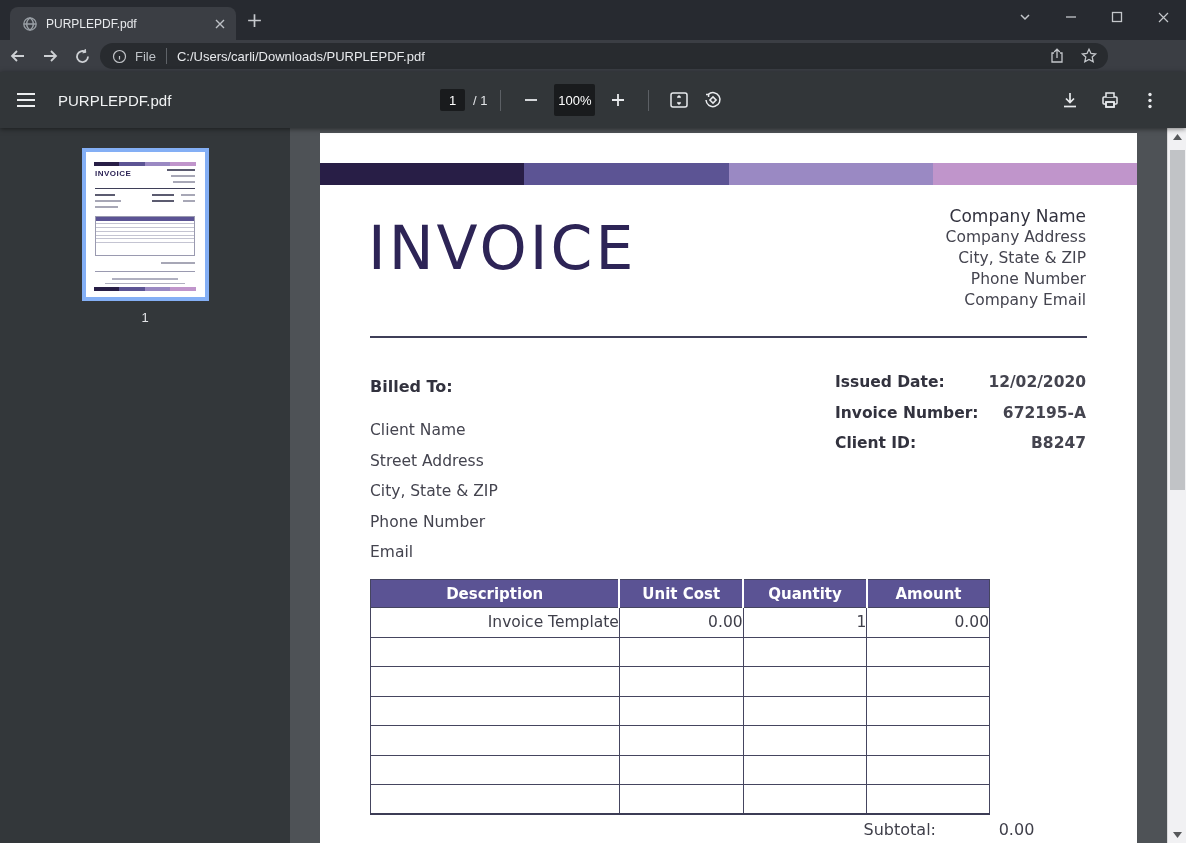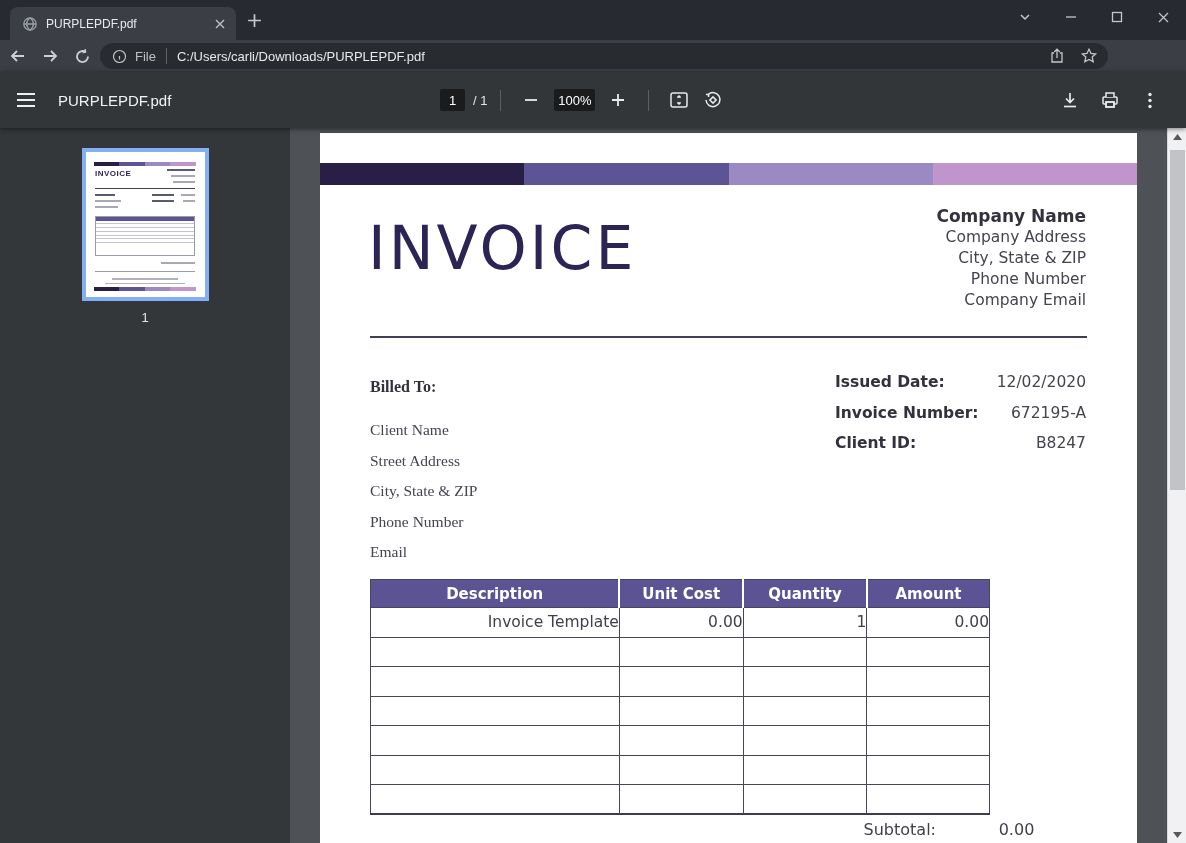--- a/index.html
+++ b/index.html
@@ -41,21 +41,21 @@
             box-shadow:0 1px 5px rgba(0,0,0,.5); z-index:5; display:flex; align-items:center; }
   .hamburger { width:24px; height:24px; margin-left:14px; color:#eceef0; }
   .pdf-title { color:#f1f3f4; font-size:15px; margin-left:20px; }
   .pdf-center { position:absolute; left:440px; top:0; height:56px; display:flex; align-items:center; }
   .page-input { width:25px; height:22px; background:#191b1d; border:none; color:#fff; font-size:13px;
                 text-align:center; font-family:"Liberation Sans",sans-serif; border-radius:2px; }
   .page-total { color:#e3e5e8; font-size:13px; margin-left:8px; }
   .tool-sep { width:1px; height:21px; background:#5c6065; margin:0 13px; }
   .tool-btn { width:24px; height:24px; color:#e8eaed; display:flex; align-items:center;
               justify-content:center; margin:0 5px; }
-  .zoom-box { width:41px; height:22px; background:#191b1d; color:#fff; font-size:13px; border-radius:2px;
+  .zoom-box { width:41px; height:32px; background:#191b1d; color:#fff; font-size:13px; border-radius:2px;
               display:flex; align-items:center; justify-content:center; margin:0 6px; }
   .pdf-right { position:absolute; right:16px; top:0; height:56px; display:flex; align-items:center; }
   .pdf-right .tool-btn { margin:0 8px; }
 
   
   .content { position:absolute; left:0; top:128px; width:100%; height:715px; display:flex; }
   .sidebar { width:290px; height:100%; background:#33373a; flex:0 0 auto; }
   .thumb-outer { width:127px; margin:20px auto 0; border:4px solid #84aff5; background:#fff;
                  cursor:pointer; }
   .thumb-page { position:relative; width:119px; height:145px; background:#fff; overflow:hidden; }
@@ -72,33 +72,33 @@
   .viewer { position:relative; flex:1; background:#4e5256; overflow:hidden; }
   .page { position:absolute; left:30px; top:5px; width:817px; height:1056px; background:#fff;
           font-family:"DejaVu Sans", sans-serif; color:#44444f; }
 
   .gbar { position:absolute; left:0; top:30px; width:100%; height:22px; display:flex; }
   .gbar div { flex:1; }
 
   .inv-title { position:absolute; left:48px; top:80px; font-size:60px; color:#2d2456;
                letter-spacing:3px; font-weight:400; }
   .company { position:absolute; right:51px; top:72px; text-align:right; }
-  .company .co-name { font-size:17px; font-weight:bold; color:#32323e; line-height:22px; }
+  .company .co-name { font-size:17px; font-weight:normal; color:#32323e; line-height:22px; }
   .company div { font-size:15.5px; line-height:21px; color:#44444f; }
 
   .divider { position:absolute; left:50px; top:203px; width:717px; height:2px; background:#3f3f58; }
 
-  .billed { position:absolute; left:50px; top:239px;font-family:Liberation Serif, serif; }
+  .billed { position:absolute; left:50px; top:239px; }
   .billed .b-head { font-size:16px; font-weight:bold; color:#32323e; margin-bottom:13px; }
   .billed div { font-size:15.5px; line-height:30.4px; color:#44444f; }
 
   .meta { position:absolute; left:515px; top:240px; width:251px;text-align:right; }
   .meta-row { display:flex; justify-content:space-between; height:30.5px; font-size:15.5px; }
   .meta-row .m-label { font-weight:bold; color:#32323e; }
-  .meta-row .m-value { color:#44444f; }
+  .meta-row .m-value { color:#44444f;font-weight:bold; }
 
   .inv-table { position:absolute; left:50px; top:446px; width:620px; border-collapse:collapse;
                table-layout:fixed; font-size:15.5px; }
   .inv-table col.c1 { width:40.2%; } .inv-table col.c2 { width:20%; }
   .inv-table col.c3 { width:20%; }  .inv-table col.c4 { width:19.8%; }
   .inv-table th { background:#5b5394; color:#fff; height:28px; font-size:15px; font-weight:bold;
                   border-left:2px solid #fff; }
   .inv-table th:first-child { border-left:none; }
   .inv-table td { height:29.5px; border:1px solid #45455f; text-align:right; color:#3f3f4a; }
   .inv-table tr:last-child td { border-bottom:2px solid #3c3c55; }

